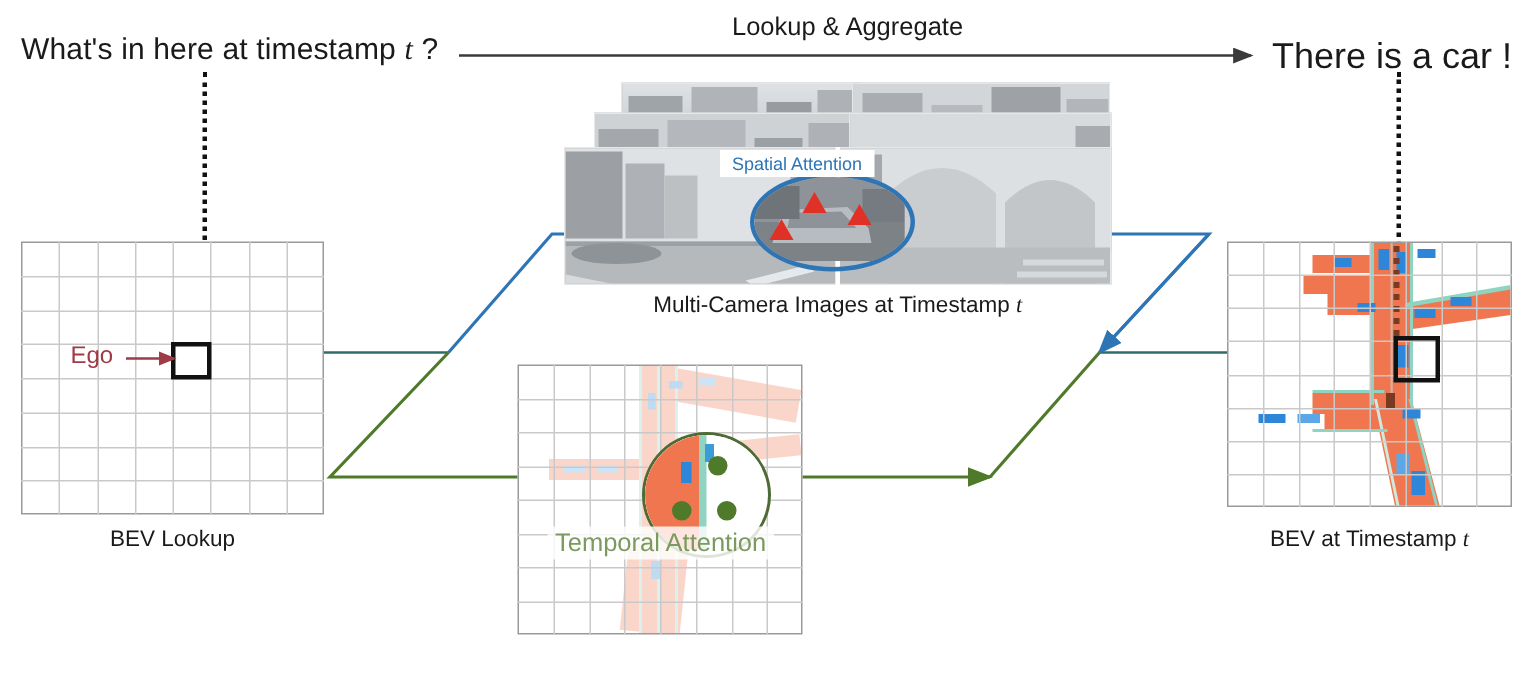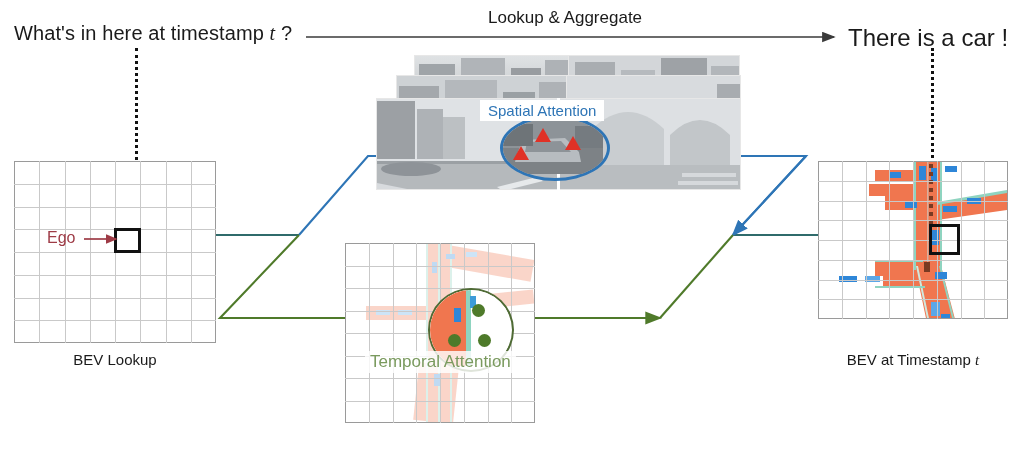--- a/index.html
+++ b/index.html
@@ -27,21 +27,21 @@
   #hl-cell{position:absolute;border:3px solid #111;background:#fff;box-sizing:border-box;}
   #ego-label{position:absolute;font-size:16px;color:#9e3b46;}
   #ego-arrow{position:absolute;height:11px;}
 
   
   .dotline{position:absolute;width:0;border-left:3px dotted #111;}
 
   
   #camstack{position:absolute;}
   .cam{position:absolute;box-sizing:border-box;border:1px solid #e7e7e7;overflow:hidden;background:#b9bcbe;}
-  #spatial-tag{position:absolute;background:#fff;color:#2e75b6;font-size:15px;
+  #spatial-tag{position:absolute;background:#fff;color:#2e75b6;font-size:12px;
                padding:2px 8px;white-space:nowrap;}
   #ellipse{position:absolute;border:3px solid #2e75b6;border-radius:50%;overflow:hidden;}
 
   
   #temporal-tag{position:absolute;color:#7a9a5e;font-size:17px;white-space:nowrap;
                 background:rgba(255,255,255,.82);padding:1px 5px;}
   #tcircle{position:absolute;border:2px solid #4f6b35;border-radius:50%;overflow:hidden;background:#fff;}
   .gdot{position:absolute;border-radius:50%;background:#4e7a2a;}
   .faded{opacity:.30;}
   svg{display:block;overflow:visible;}
@@ -213,20 +213,21 @@
       <rect x="0" y="6" width="30" height="22" fill="#6e7478"></rect>
       <rect x="72" y="8" width="28" height="22" fill="#757b80"></rect>
       <path d="M40,10 L48,24 L32,24 Z" fill="#e03126"></path>
       <path d="M70,18 L78,32 L62,32 Z" fill="#e03126"></path>
       <path d="M18,28 L26,42 L10,42 Z" fill="#e03126"></path>
     </svg>
   </div>
 
   <div id="spatial-tag" style="left:104px;top:45px;">Spatial Attention</div>
 
+  <div class="caption" style="top:140px;"><span>Multi-Camera Images at Timestamp </span><span class="ital">t</span></div>
 </div>
 
 <div class="panel" style="left:345px;top:243px;width:190px;height:180px;">
   <div class="gridbox"></div>
   <div class="abs faded" style="inset:1px;overflow:hidden;">
     <svg width="188" height="178">
       <rect x="82" y="0" width="24" height="178" fill="#f0764f"></rect>
       <rect x="96" y="0" width="92" height="22" fill="#f0764f" transform="rotate(10 96 10)"></rect>
       <rect x="20" y="62" width="70" height="14" fill="#f0764f"></rect>
       <rect x="106" y="54" width="82" height="14" fill="#f0764f" transform="rotate(-6 106 60)"></rect>
@@ -270,21 +271,21 @@
     </svg>
     <div class="gdot" style="left:42px;top:14px;width:13px;height:13px;"></div>
     <div class="gdot" style="left:18px;top:44px;width:13px;height:13px;"></div>
     <div class="gdot" style="left:48px;top:44px;width:13px;height:13px;"></div>
   </div>
 
   <div id="temporal-tag" style="left:20px;top:108px;">Temporal Attention</div>
 
 </div>
 
-<div class="panel" style="left:818px;top:161px;width:190px;height:158px;">
+<div class="panel" style="left:818px;top:161px;width:190px;height:177px;">
   <div class="gridbox"></div>
   <div class="abs" style="inset:1px;overflow:hidden;">
     <svg width="188" height="180">
 
       <rect x="96" y="0" width="26" height="108" fill="#f0764f"></rect>
       <path d="M96,104 L122,104 L142,180 L112,180 Z" fill="#f0764f"></path>
 
       <rect x="56" y="8" width="44" height="12" fill="#f0764f"></rect>
       <rect x="50" y="22" width="52" height="12" fill="#f0764f"></rect>
       <rect x="66" y="34" width="36" height="14" fill="#f0764f"></rect>

